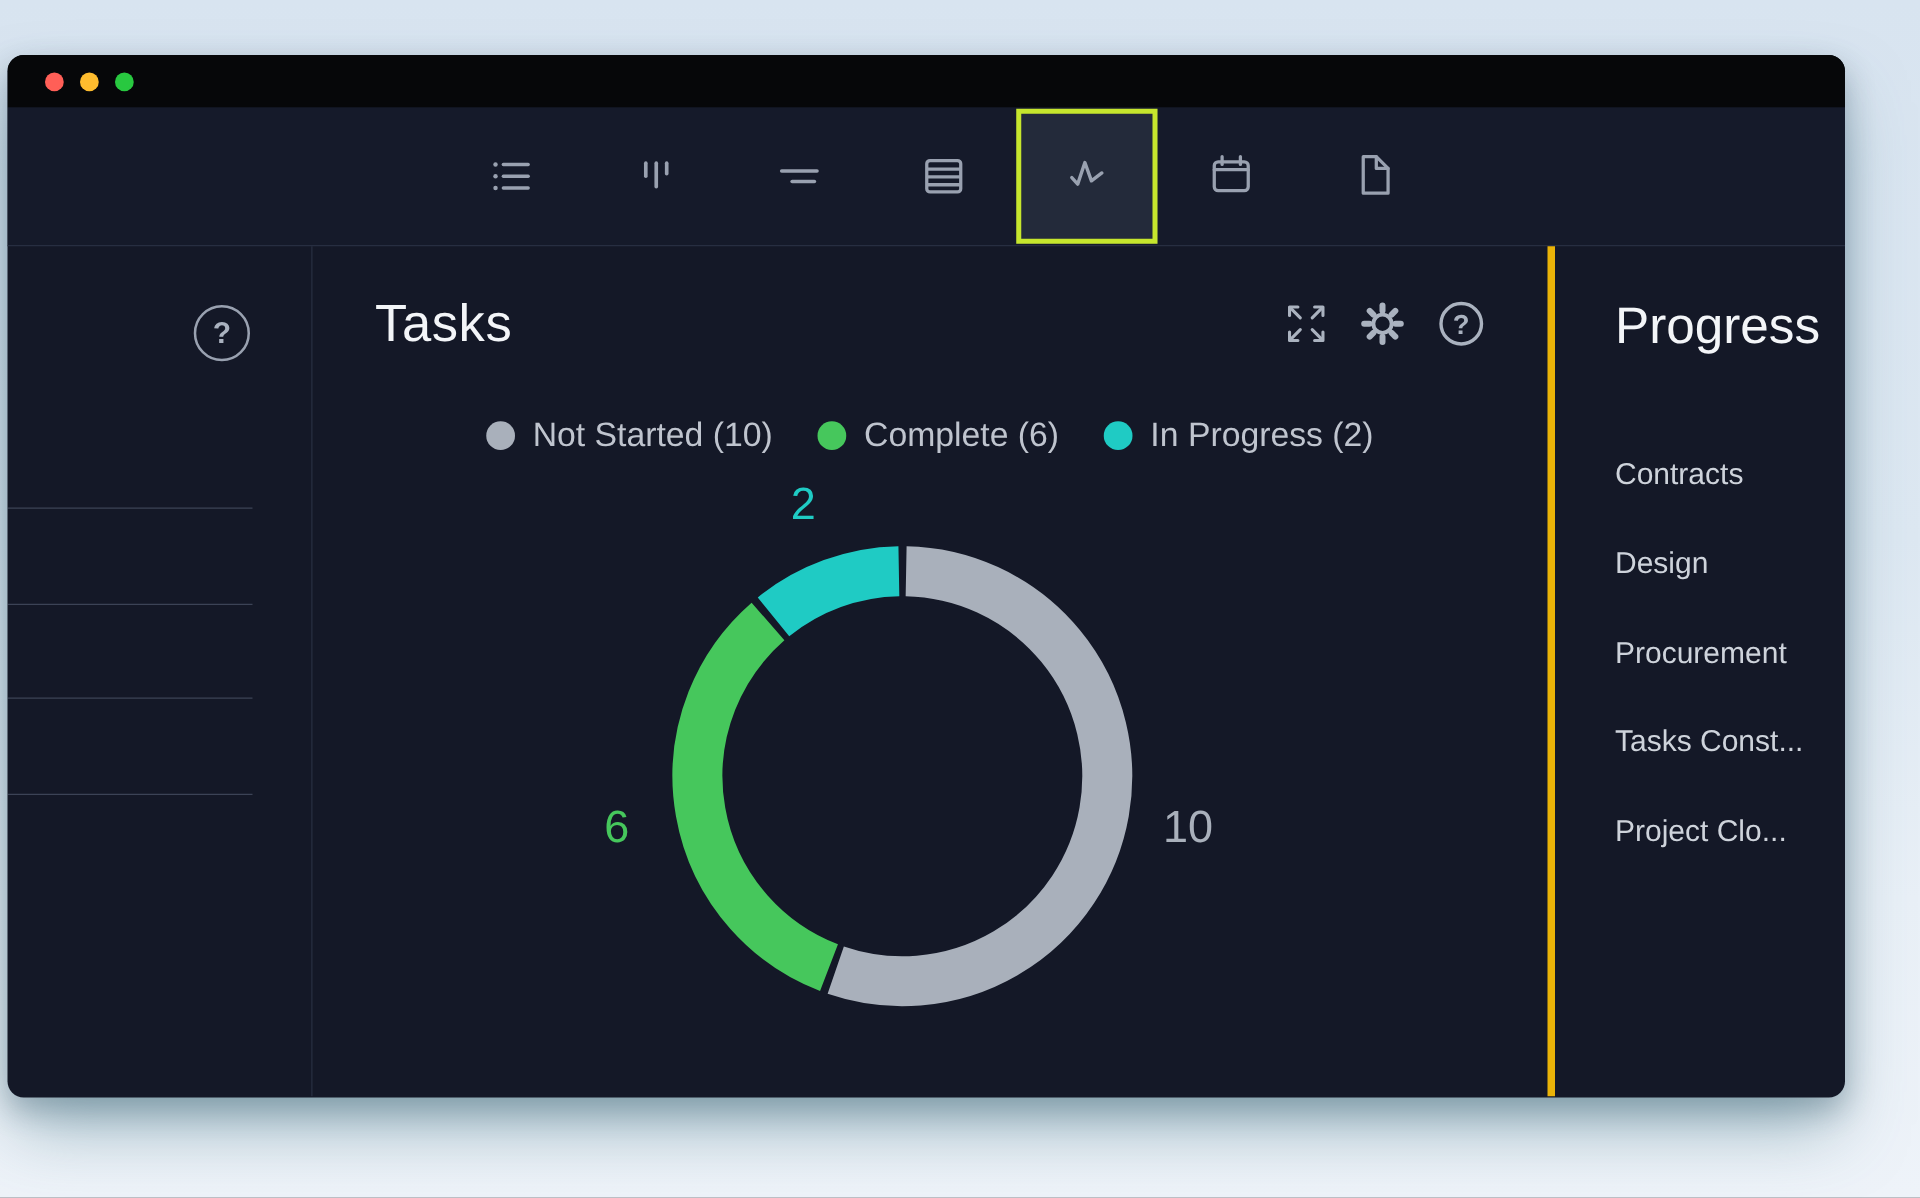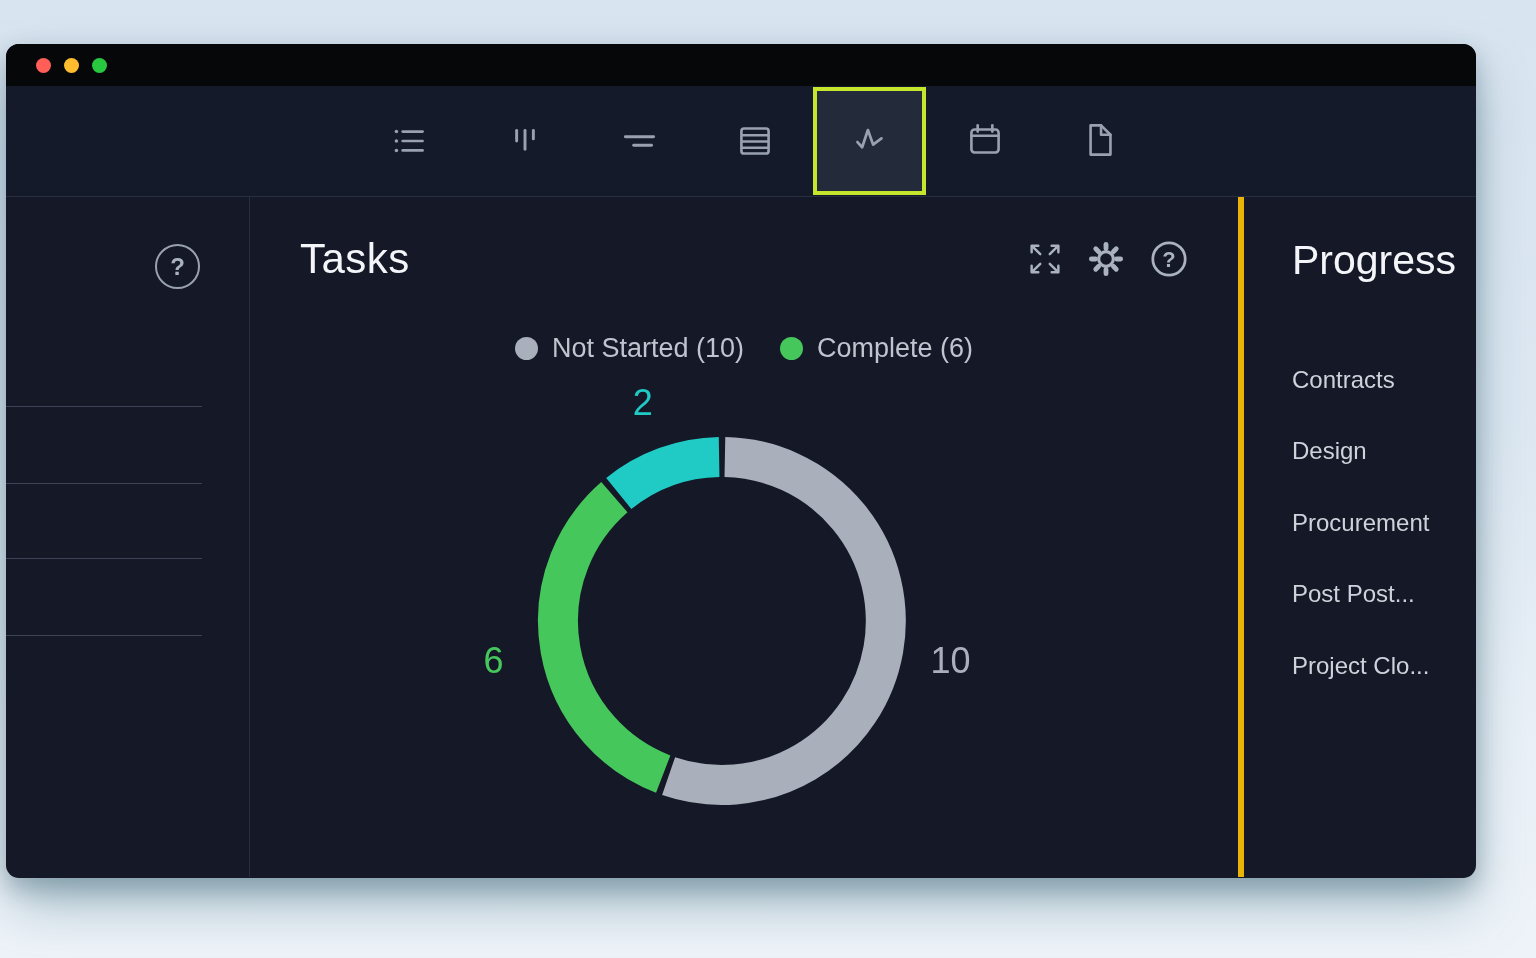--- a/index.html
+++ b/index.html
@@ -170,37 +170,41 @@
 
       <div class="legend">
         <div class="legend-item">
           <span class="legend-dot" style="background: rgb(169, 176, 187);"></span>
           <span class="legend-label">Not Started (10)</span>
         </div>
         <div class="legend-item">
           <span class="legend-dot" style="background: rgb(70, 199, 92);"></span>
           <span class="legend-label">Complete (6)</span>
         </div>
+        <div class="legend-item">
+          <span class="legend-dot" style="background: rgb(31, 203, 196);"></span>
+          <span class="legend-label">In Progress (2)</span>
+        </div>
       </div>
 
       <svg id="donut" viewBox="0 0 994 680">
           <path d="M 474.9 260.0 A 164 164 0 1 1 418.6 579.1" fill="none" stroke="#a9b0bb" stroke-width="40"></path>
           <text x="700.5" y="476.3" text-anchor="middle" font-size="36" fill="#a9b0bb" font-family="Liberation Sans, DejaVu Sans, sans-serif">10</text>
           <path d="M 413.2 577.1 A 164 164 0 0 1 364.4 300.2" fill="none" stroke="#46c75c" stroke-width="40"></path>
           <text x="243.5" y="476.3" text-anchor="middle" font-size="36" fill="#46c75c" font-family="Liberation Sans, DejaVu Sans, sans-serif">6</text>
           <path d="M 368.8 296.5 A 164 164 0 0 1 469.1 260.0" fill="none" stroke="#1fcbc4" stroke-width="40"></path>
           <text x="392.7" y="218.0" text-anchor="middle" font-size="36" fill="#1fcbc4" font-family="Liberation Sans, DejaVu Sans, sans-serif">2</text>
         </svg>
     </main>
 
     <aside class="rightpanel">
       <h1 class="rp-title">Progress</h1>
       <ul class="rp-list">
         <li>Contracts</li>
         <li>Design</li>
         <li>Procurement</li>
-        <li>Post Post...</li>
+        <li>Tasks Const...</li>
         <li>Project Clo...</li>
       </ul>
     </aside>
 
   </div>
 </div>
 
 </body></html>

